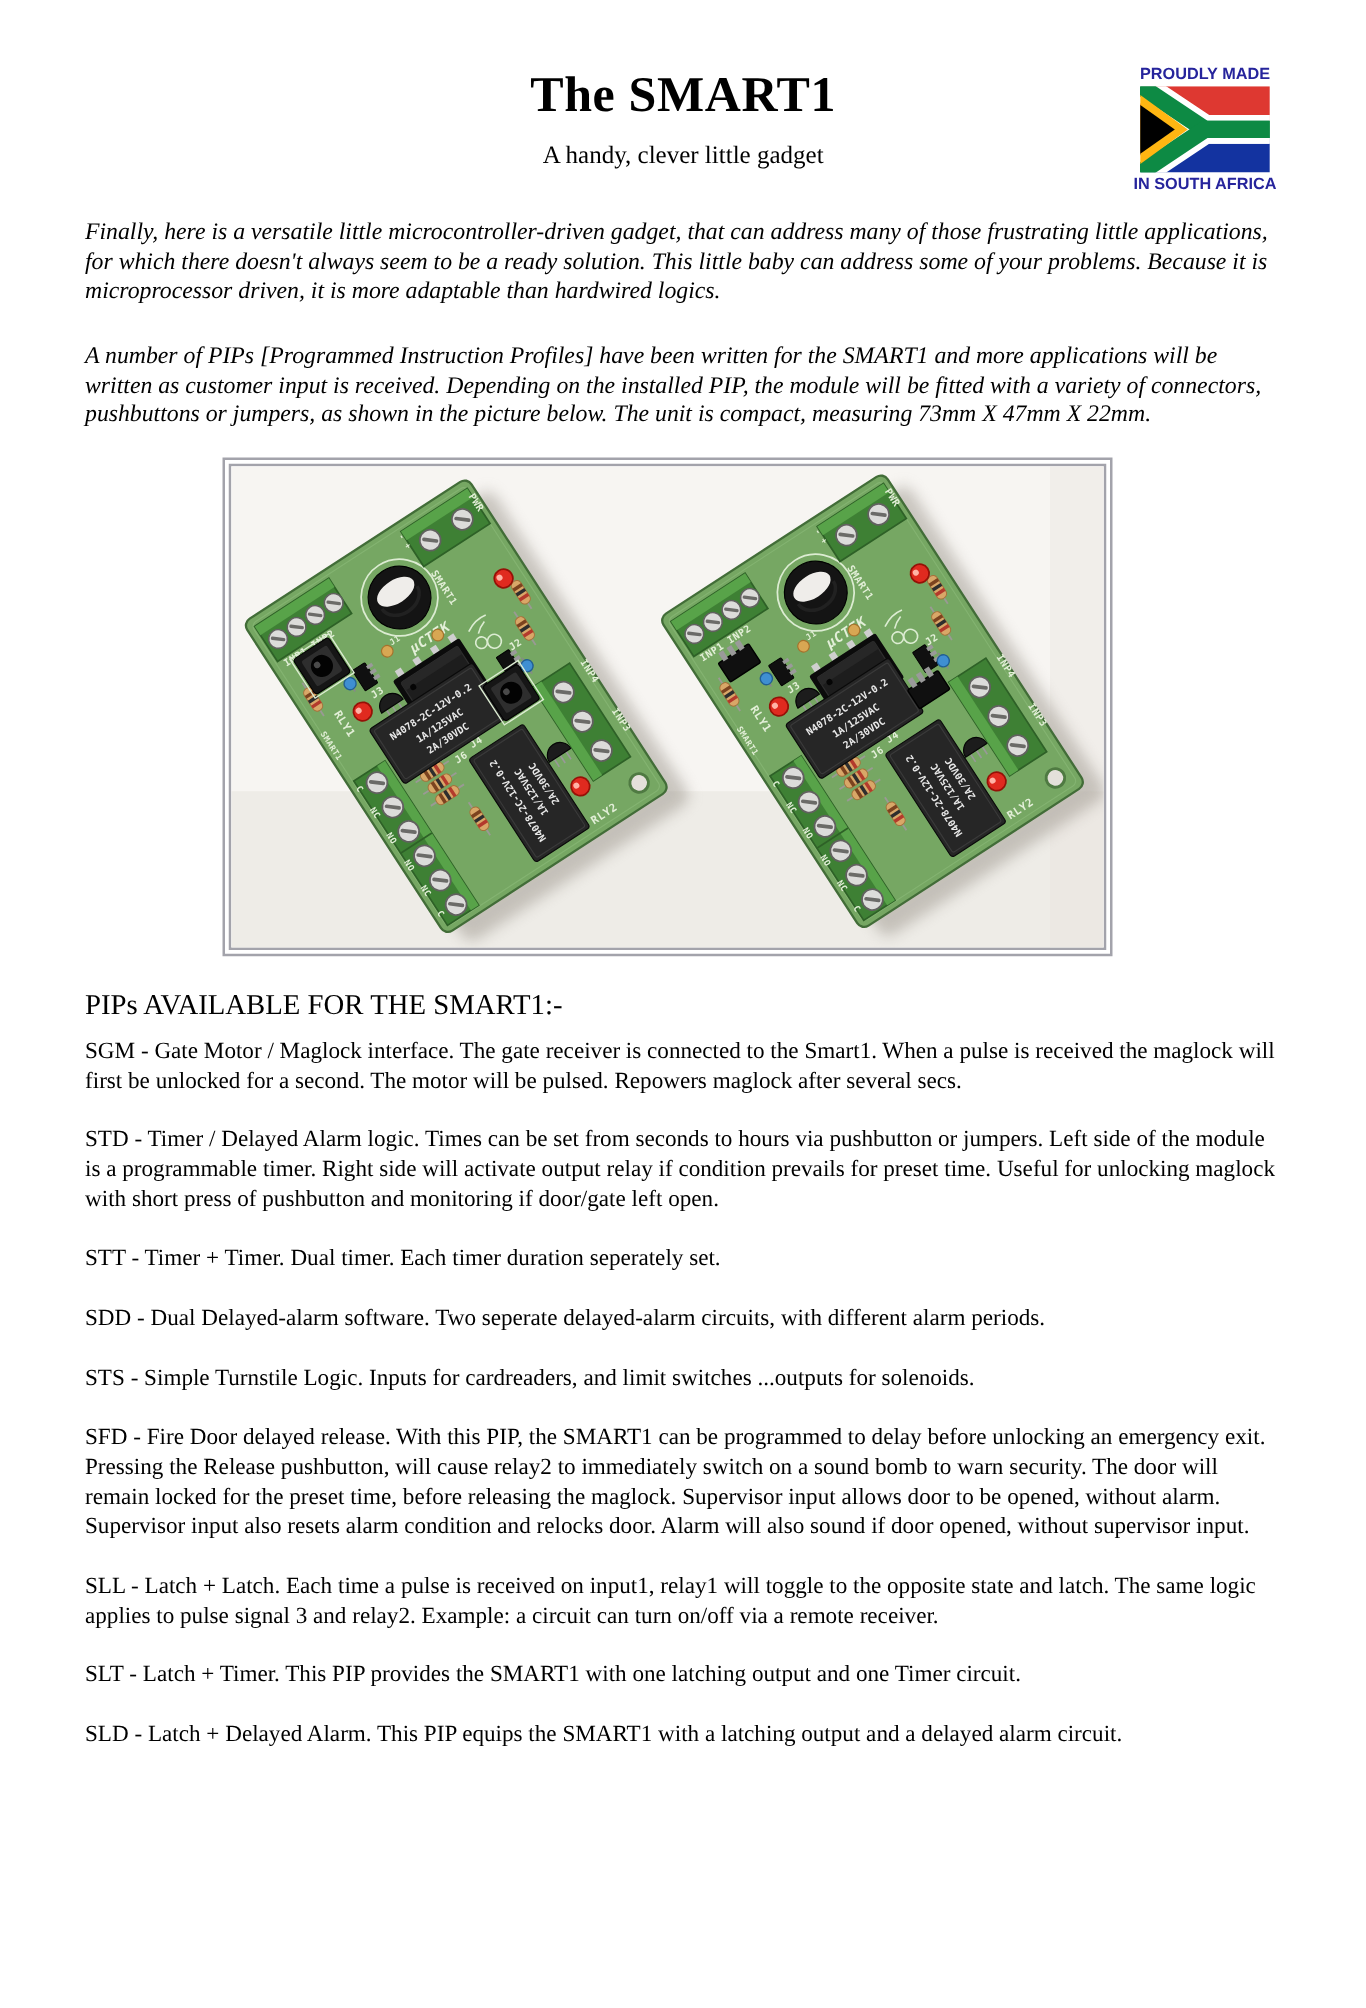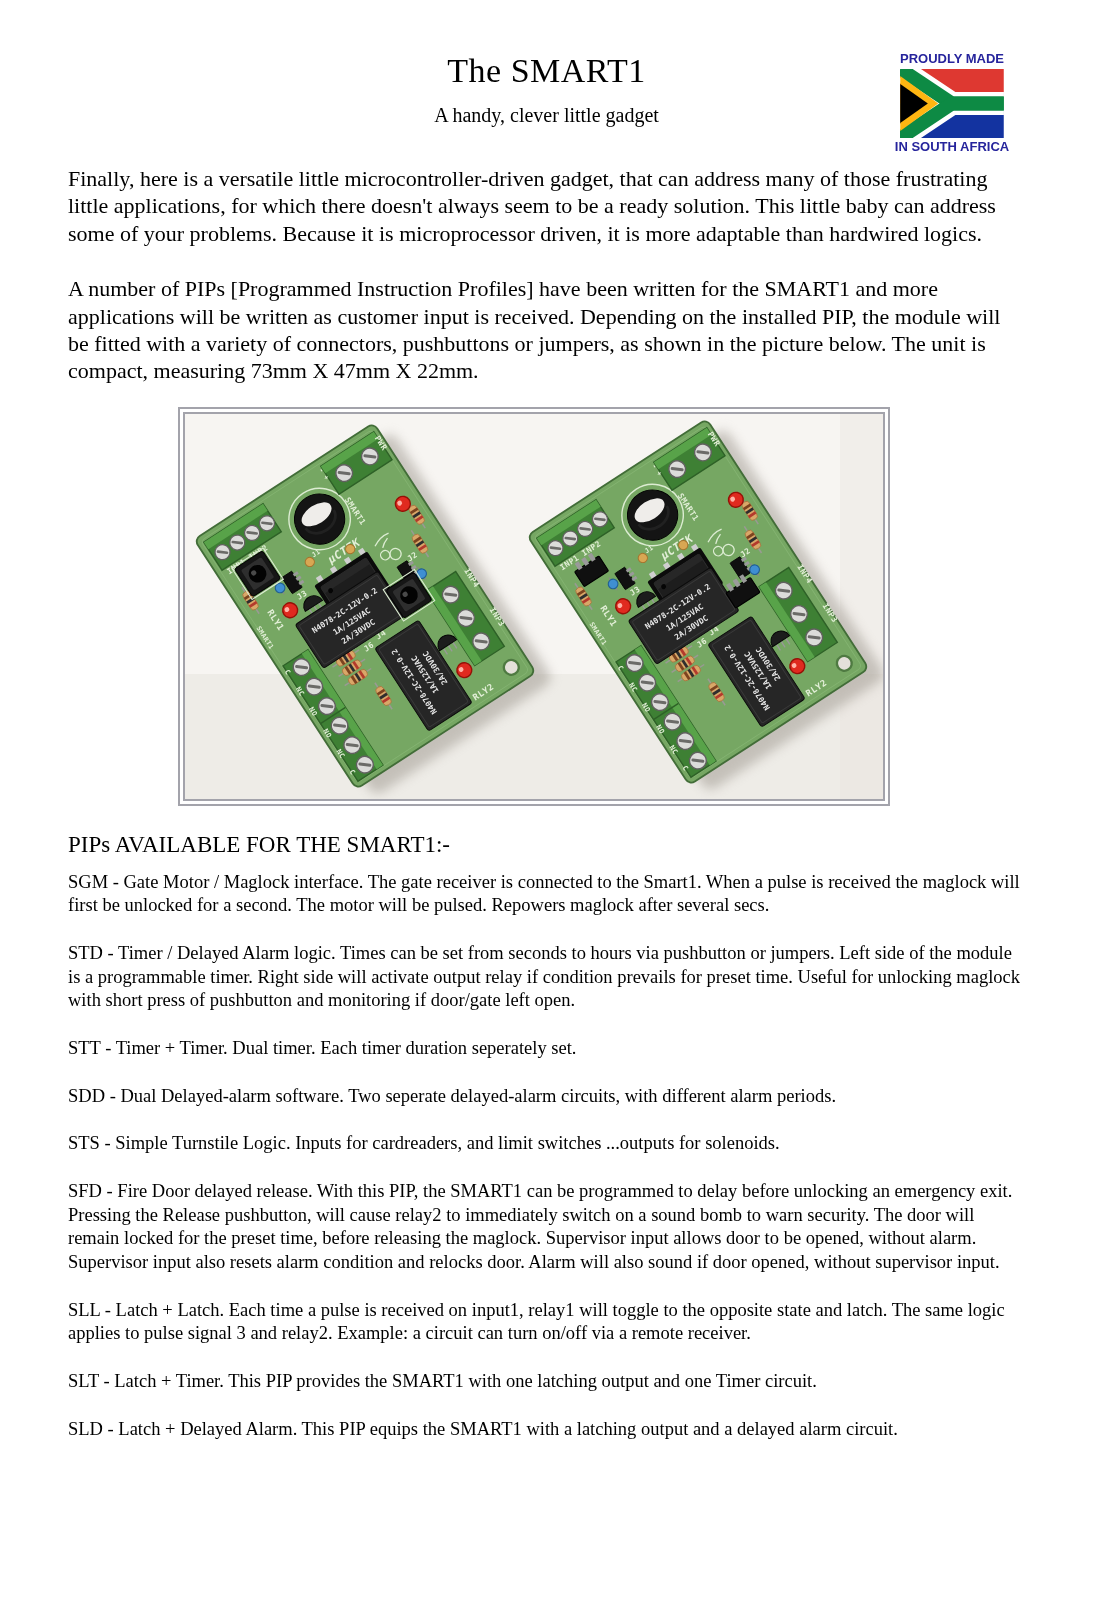--- a/index.html
+++ b/index.html
@@ -2,29 +2,29 @@
 <html><head>
 <meta charset="utf-8">
 <style>
   html,body{margin:0;padding:0;background:#888;}
   .page{
     width:1093px;height:1606px;background:#ffffff;position:relative;
     font-family:"Liberation Serif",serif;color:#000;overflow:hidden;
     margin:0 auto;box-sizing:border-box;padding:52px 68px 0 68px;
   }
   .hdr{position:relative;text-align:center;}
-  .title{font-size:34px;font-weight:400;margin:0;letter-spacing:0.5px;}
+  .title{font-size:40px;font-weight:700;margin:0;letter-spacing:0.5px;}
   .subtitle{font-size:20px;font-weight:400;margin:14px 0 0 0;}
   .logo{
-    position:absolute;top:0px;right:12px;width:122px;text-align:center;
+    position:absolute;top:0px;right:0;width:122px;text-align:center;
     font-family:"Liberation Sans",sans-serif;font-weight:700;font-size:13px;
     color:#26249c;line-height:1.1;
   }
   .logo .flagwrap{margin:3px auto 2px auto;width:104px;height:69px;}
-  .intro{font-size:22px;line-height:1.245;margin:28px 0 0 0;width:957px;}
+  .intro{font-size:19px;line-height:1.245;margin:28px 0 0 0;width:957px;font-style:italic;}
   .intro.first{margin-top:38px;}
   .photo-frame{
     margin:22px 0 0 110px;width:712px;box-sizing:border-box;
     border:2px solid #a3a3ab;padding:3px;background:#fff;
   }
   .photo-frame-inner{border:2px solid #a3a3ab;line-height:0;}
   .pips-heading{font-size:23px;font-weight:400;margin:26px 0 0 0;}
   .pip{font-size:18.5px;line-height:1.28;margin:24px 15px 0 0;width:960px;}
   .pip.first{margin-top:13px;}
   

